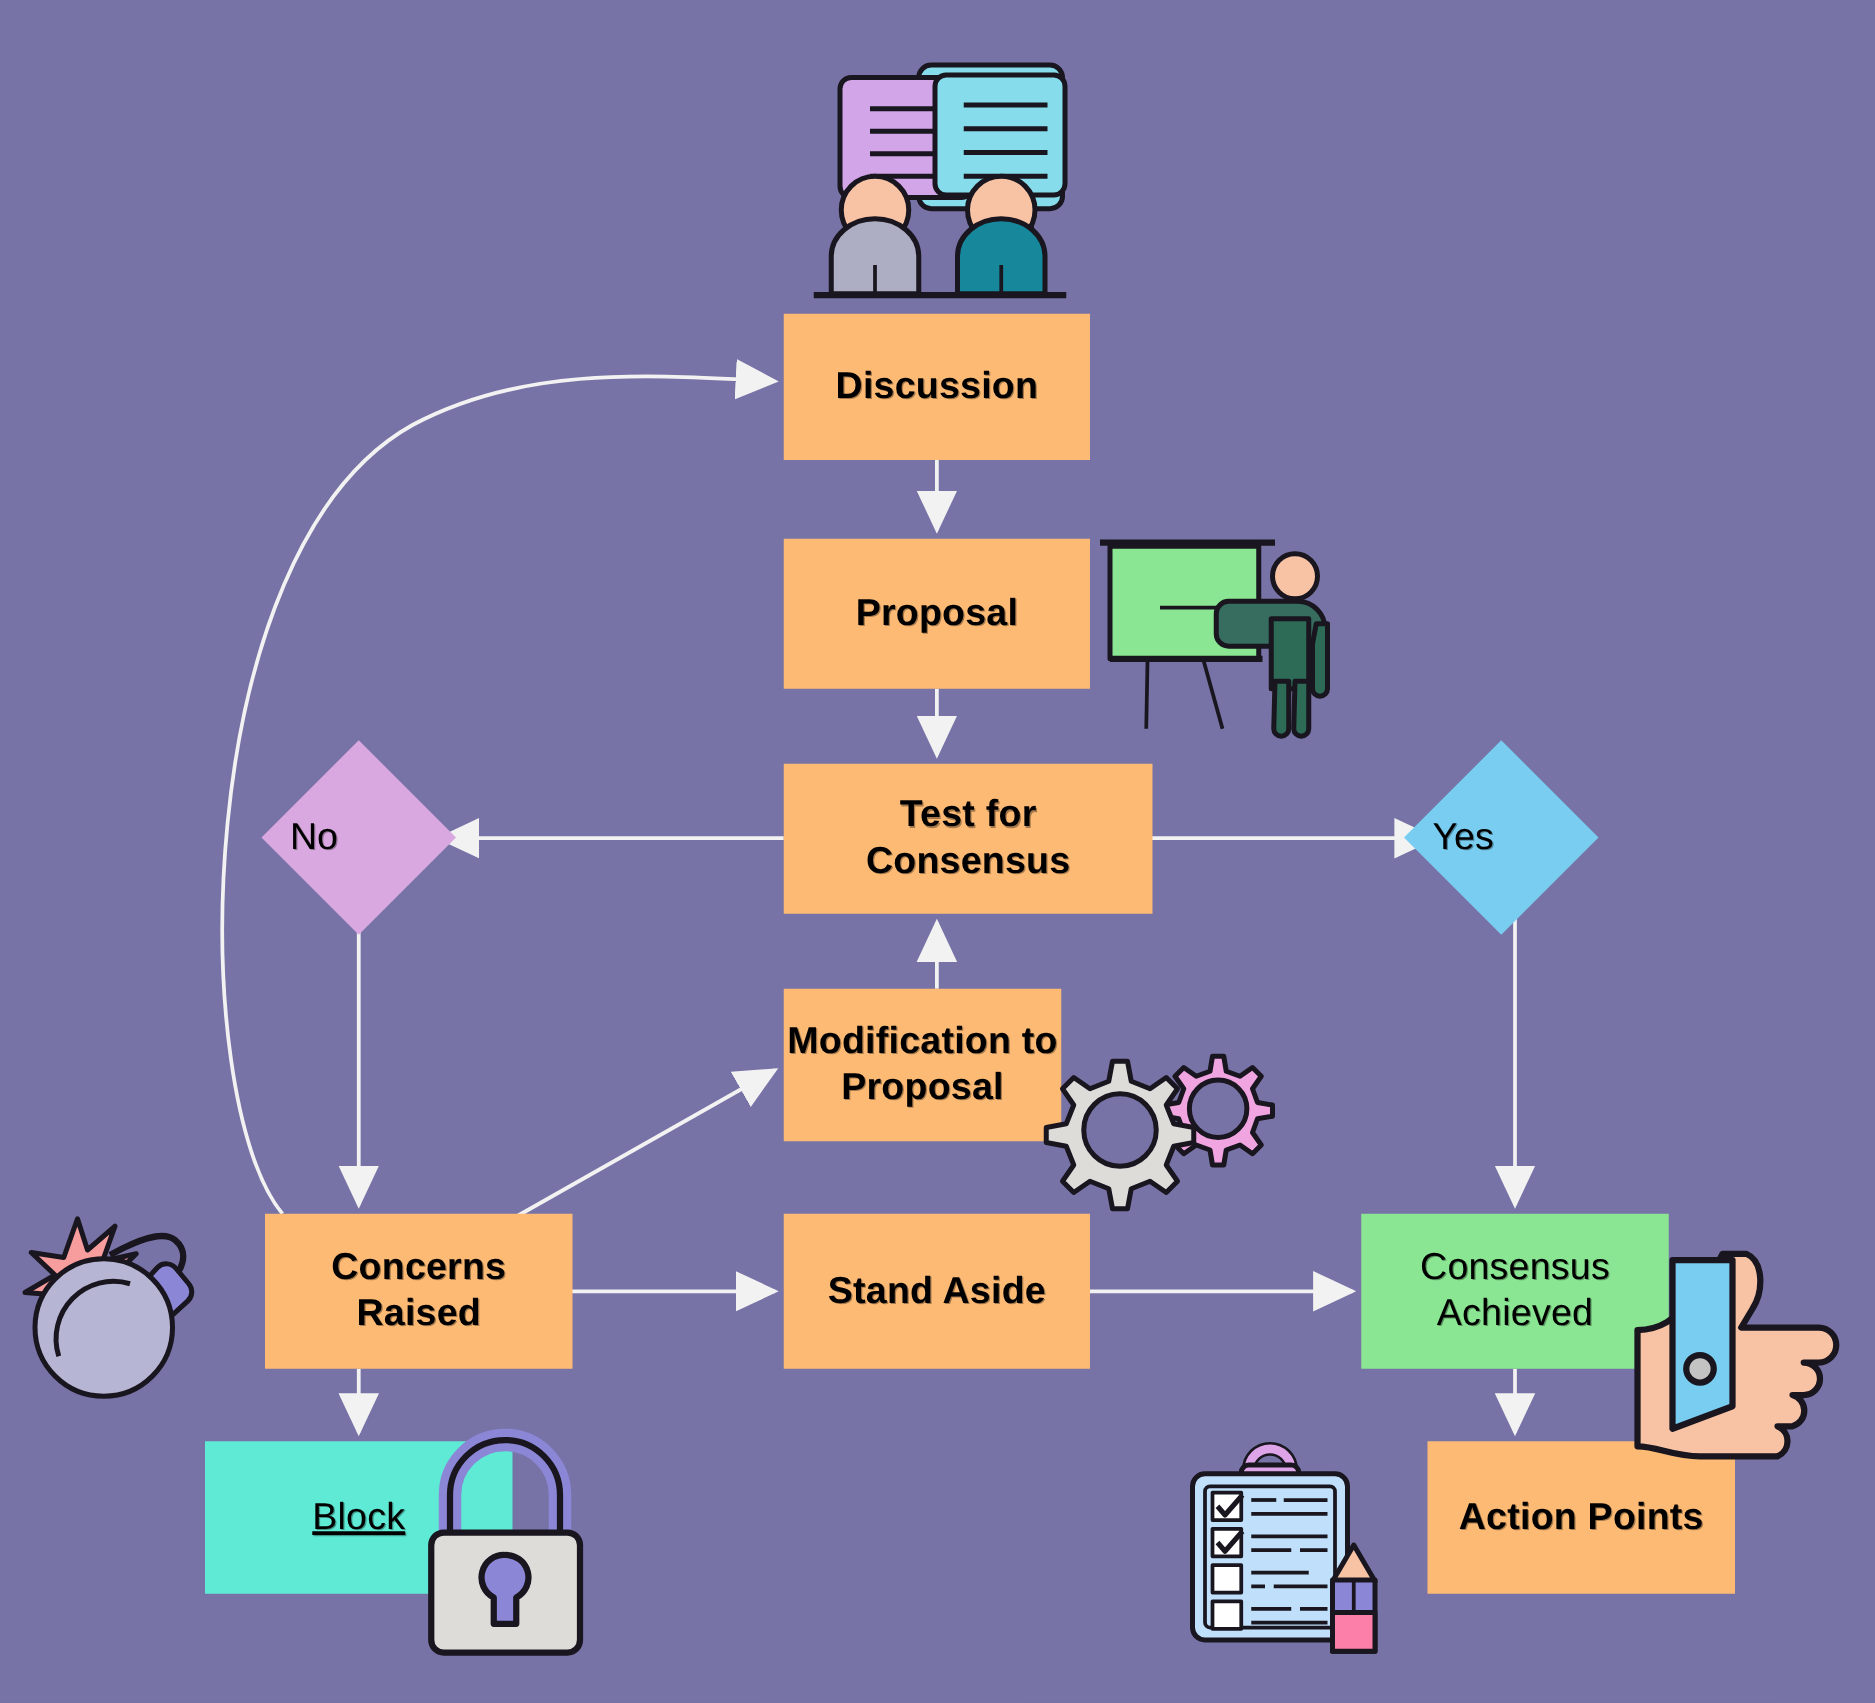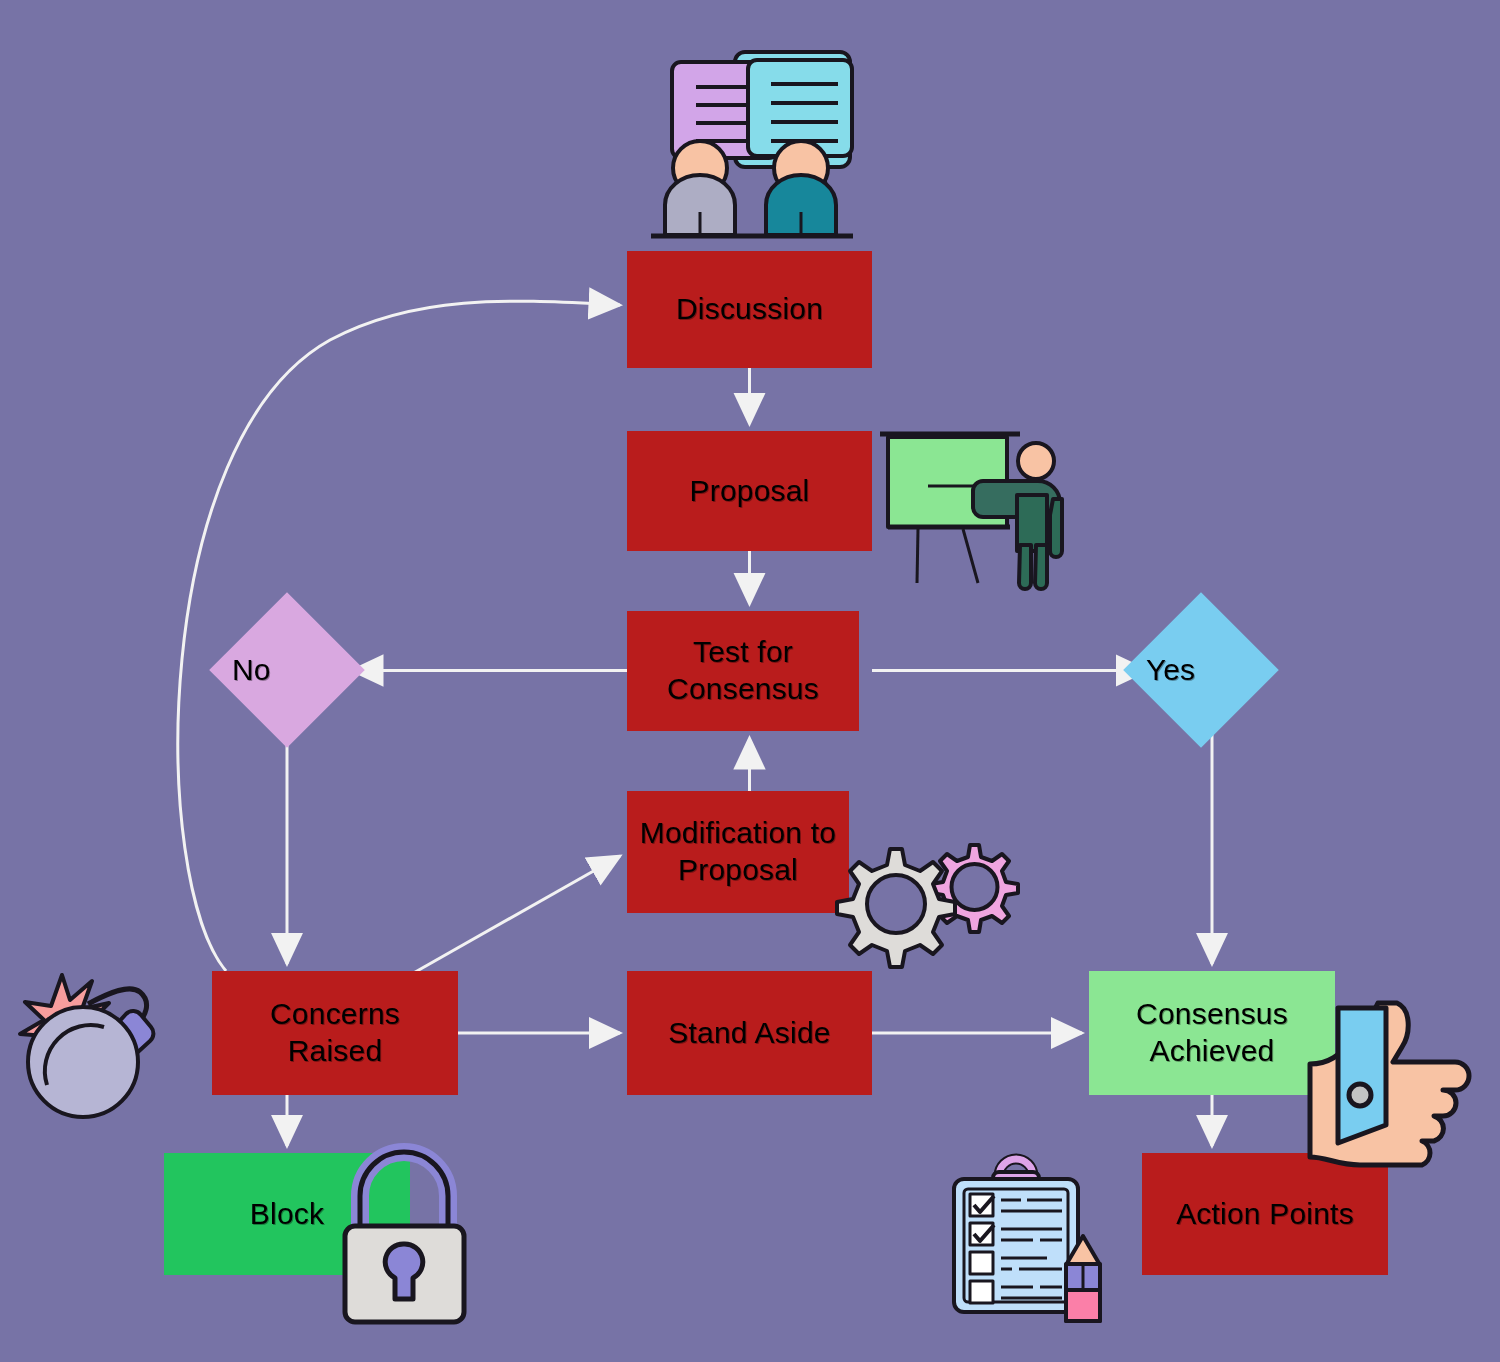--- a/index.html
+++ b/index.html
@@ -18,23 +18,23 @@
     position:absolute;
     z-index:2;
     display:flex;align-items:center;justify-content:center;
     text-align:center;
     color:#000;
     font-size:30px;
     line-height:1.22;
     letter-spacing:.2px;
     box-sizing:border-box;
   }
-  .node.proc{background:#b91c1c;}
+  .node.proc{background:#fdba74;font-weight:bold;}
   .node.green{background:#8be693;}
-  .node.pink{background:#22c55e;}
+  .node.pink{background:#5eead4;text-decoration:underline;}
   .node .lbl{white-space:pre-line;text-shadow:1px 1px 0 rgba(0,0,0,.35);}
   .diamond{
     position:absolute;z-index:2;
     display:flex;align-items:center;justify-content:flex-start;
   }
   .diamond .shape{
     position:absolute;left:0;top:0;width:100%;height:100%;
     transform:rotate(45deg);
   }
   .diamond .dlbl{position:relative;font-size:30px;color:#000;text-shadow:1px 1px 0 rgba(0,0,0,.35);}
@@ -83,21 +83,21 @@
   </svg>
 
   <div class="node proc" style="left:627px;top:251px;width:245px;height:117px;">
     <span class="lbl">Discussion</span>
   </div>
 
   <div class="node proc" style="left:627px;top:431px;width:245px;height:120px;">
     <span class="lbl">Proposal</span>
   </div>
 
-  <div class="node proc" style="left:627px;top:611px;width:232px;height:120px;">
+  <div class="node proc" style="left:627px;top:611px;width:295px;height:120px;">
     <span class="lbl">Test for
 Consensus</span>
   </div>
 
   <div class="node proc" style="left:627px;top:791px;width:222px;height:122px;">
     <span class="lbl">Modification to
 Proposal</span>
   </div>
 
   <div class="node proc" style="left:164px;top:971px;width:246px;height:124px;margin-left:48px;">

